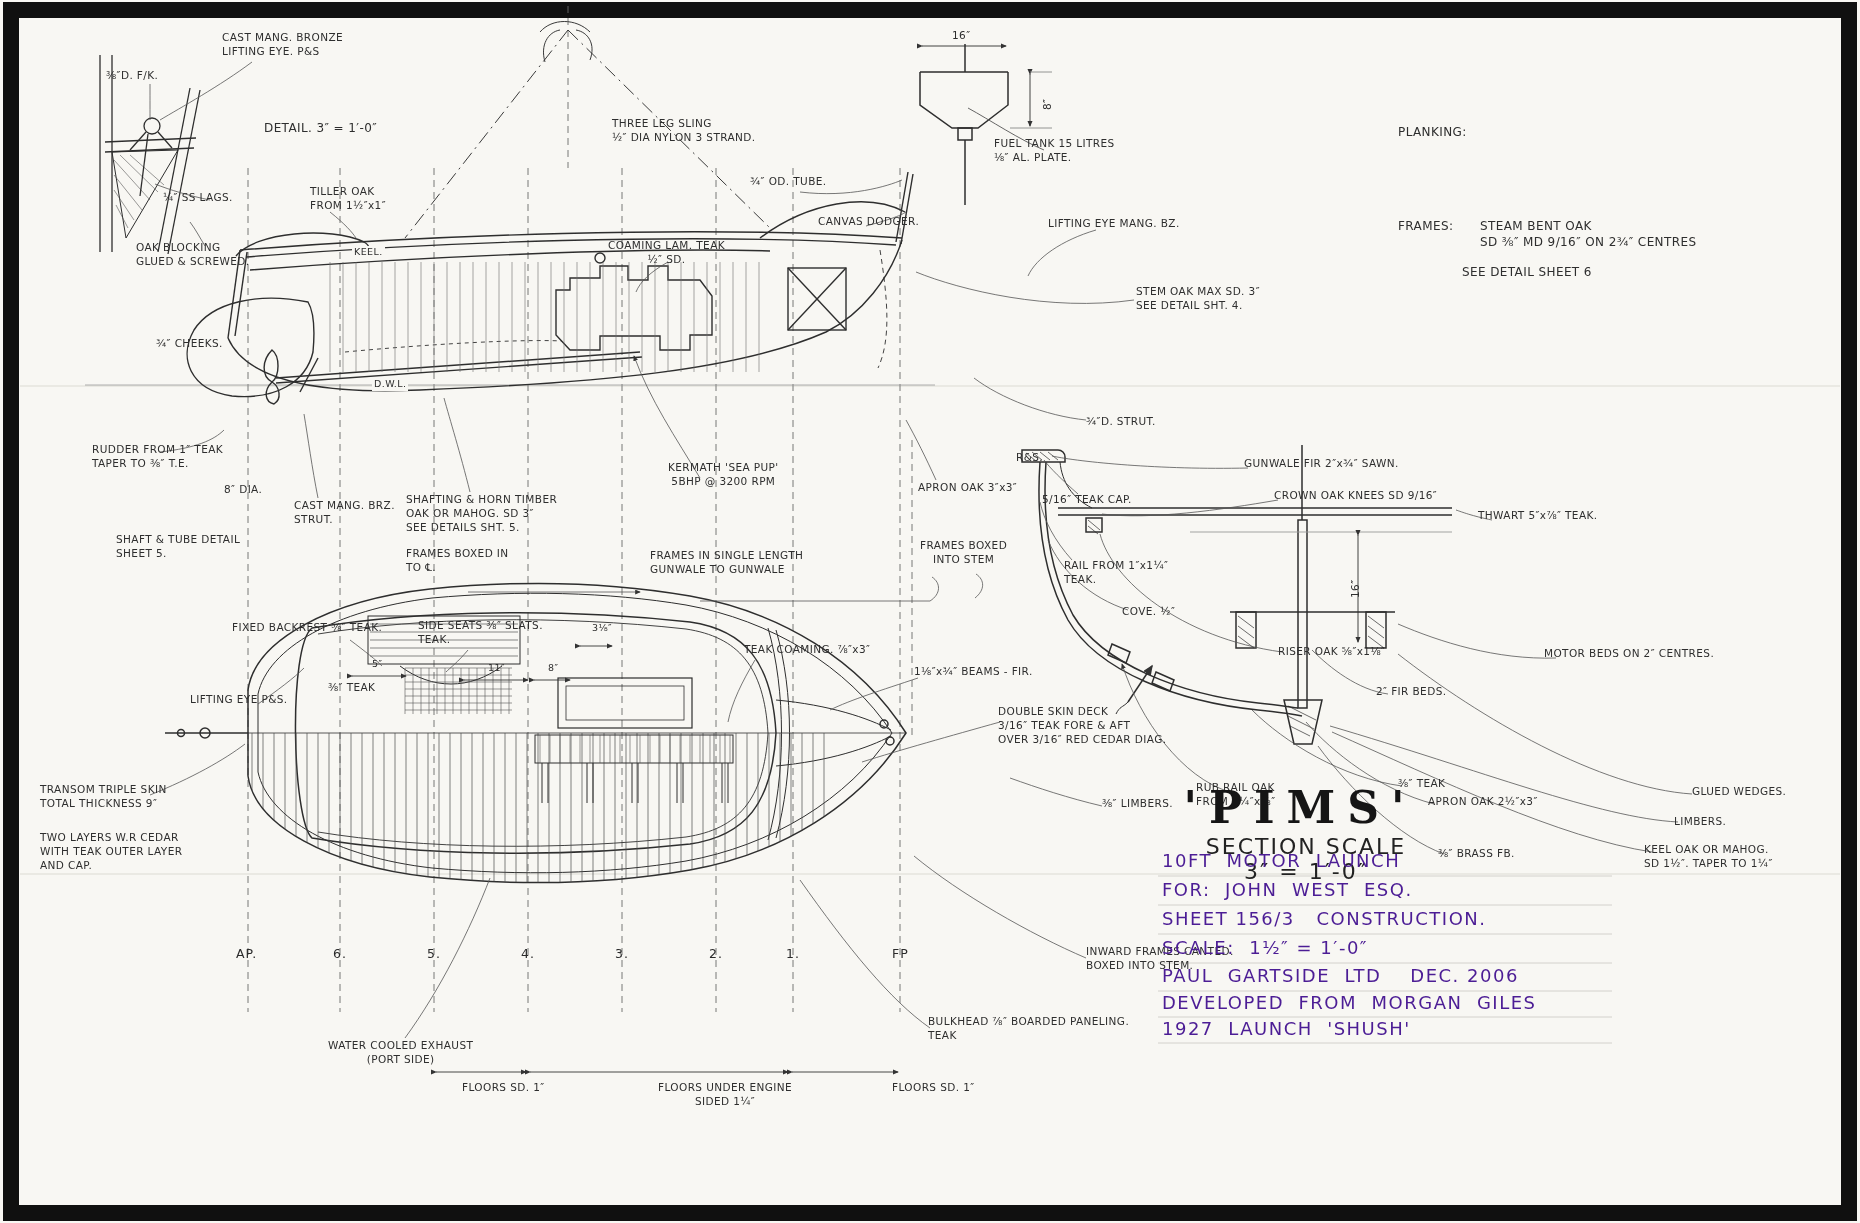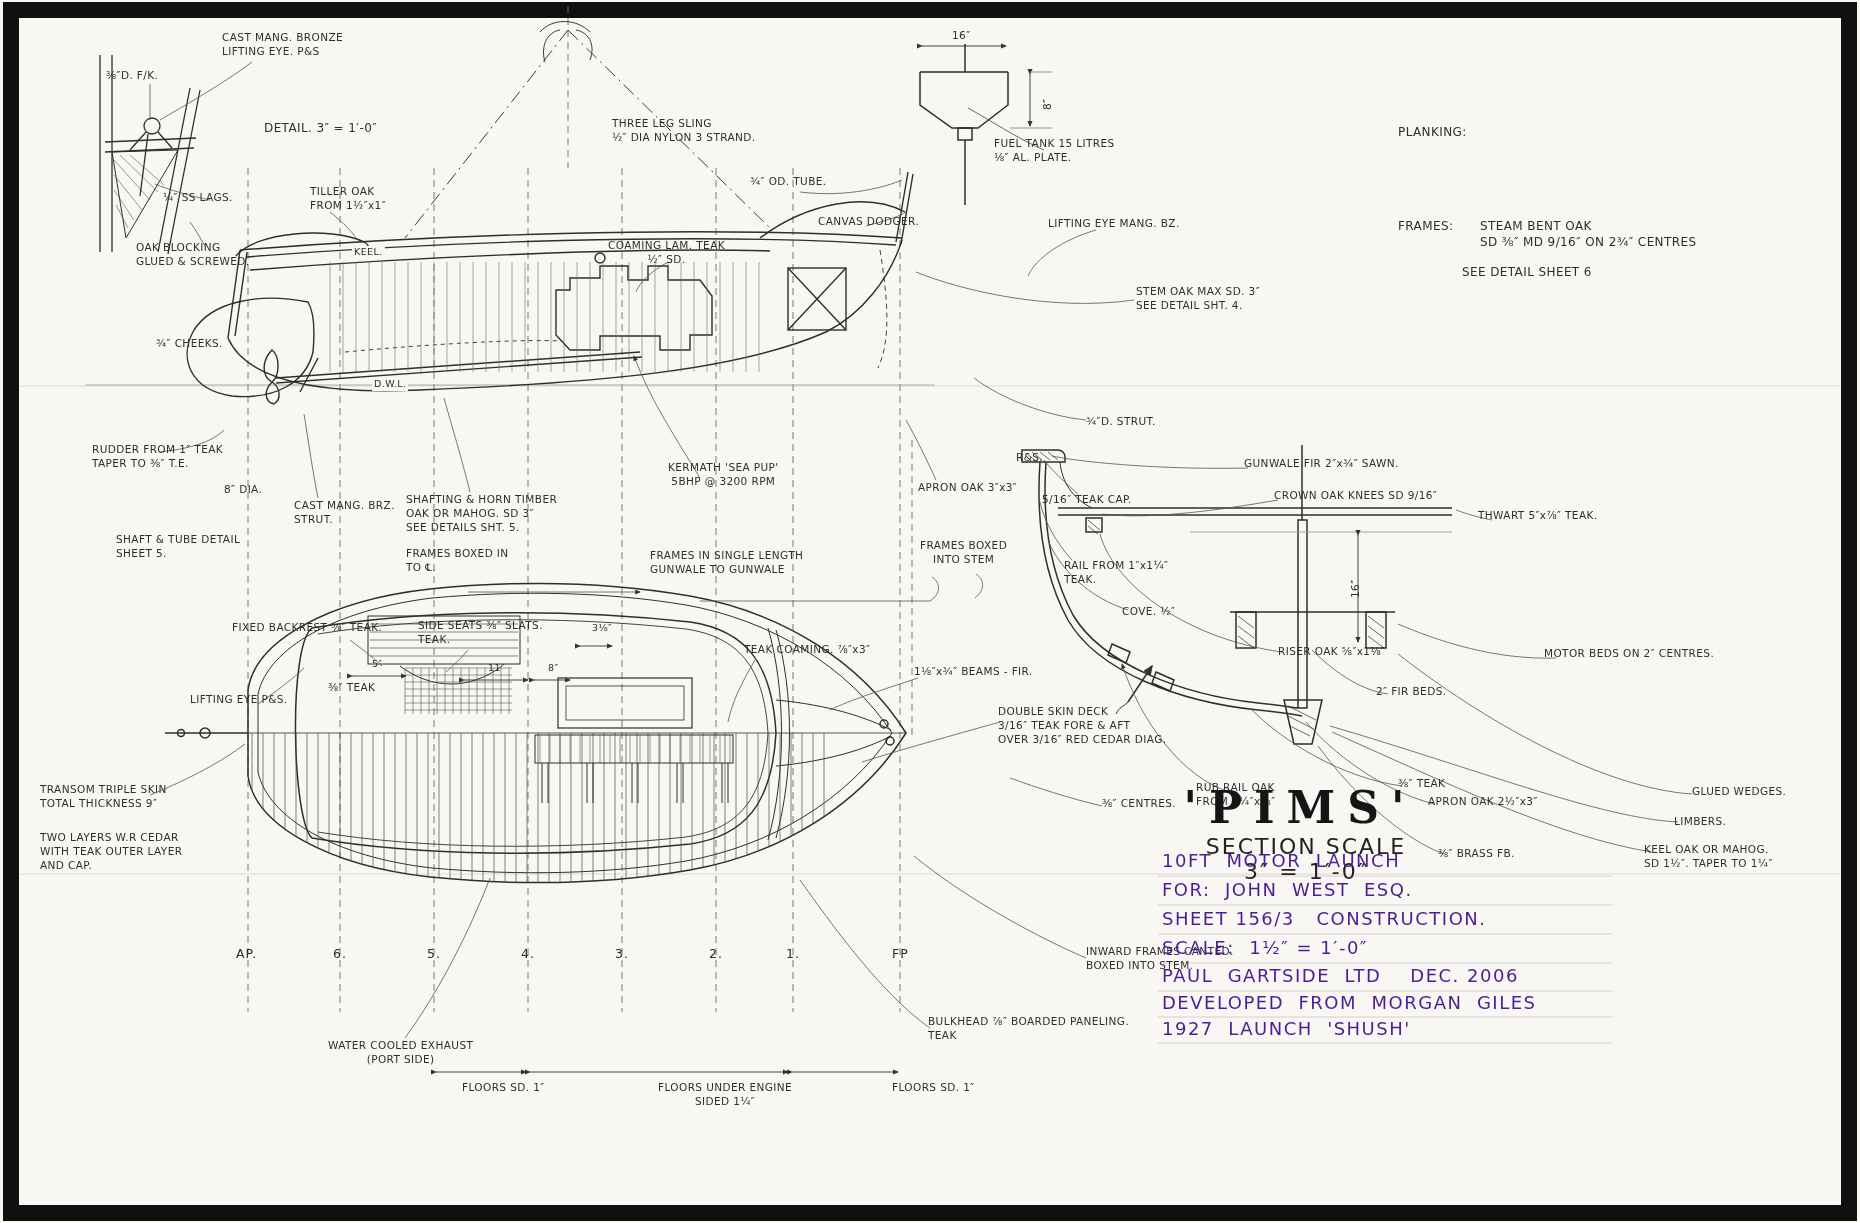--- a/index.html
+++ b/index.html
@@ -318,21 +318,21 @@
 <div class="lbl sm" style="left:372px;top:658px">5″</div>
 <div class="lbl sm" style="left:488px;top:662px">11″</div>
 <div class="lbl sm" style="left:548px;top:662px">8″</div>
 <div class="lbl" style="left:328px;top:680px">⅜″ TEAK</div>
 <div class="lbl" style="left:190px;top:692px">LIFTING EYE P&amp;S.</div>
 <div class="lbl" style="left:744px;top:642px">TEAK COAMING. ⅞″x3″</div>
 <div class="lbl" style="left:914px;top:664px">1⅛″x¾″ BEAMS - FIR.</div>
 <div class="lbl" style="left:998px;top:704px">DOUBLE SKIN DECK
 3/16″ TEAK FORE &amp; AFT
 OVER 3/16″ RED CEDAR DIAG.</div>
-<div class="lbl" style="left:1102px;top:796px">⅜″ CENTRES.</div>
+<div class="lbl" style="left:1102px;top:796px">⅜″ LIMBERS.</div>
 <div class="lbl" style="left:40px;top:782px">TRANSOM TRIPLE SKIN
 TOTAL THICKNESS 9″</div>
 <div class="lbl" style="left:40px;top:830px">TWO LAYERS W.R CEDAR
 WITH TEAK OUTER LAYER
 AND CAP.</div>
 <div class="lbl" style="left:1086px;top:944px">INWARD FRAMES CANTED.
 BOXED INTO STEM.</div>
 <div class="lbl" style="left:928px;top:1014px">BULKHEAD ⅞″ BOARDED PANELING.
 TEAK</div>
 <div class="lbl ctr" style="left:328px;top:1038px">WATER COOLED EXHAUST

